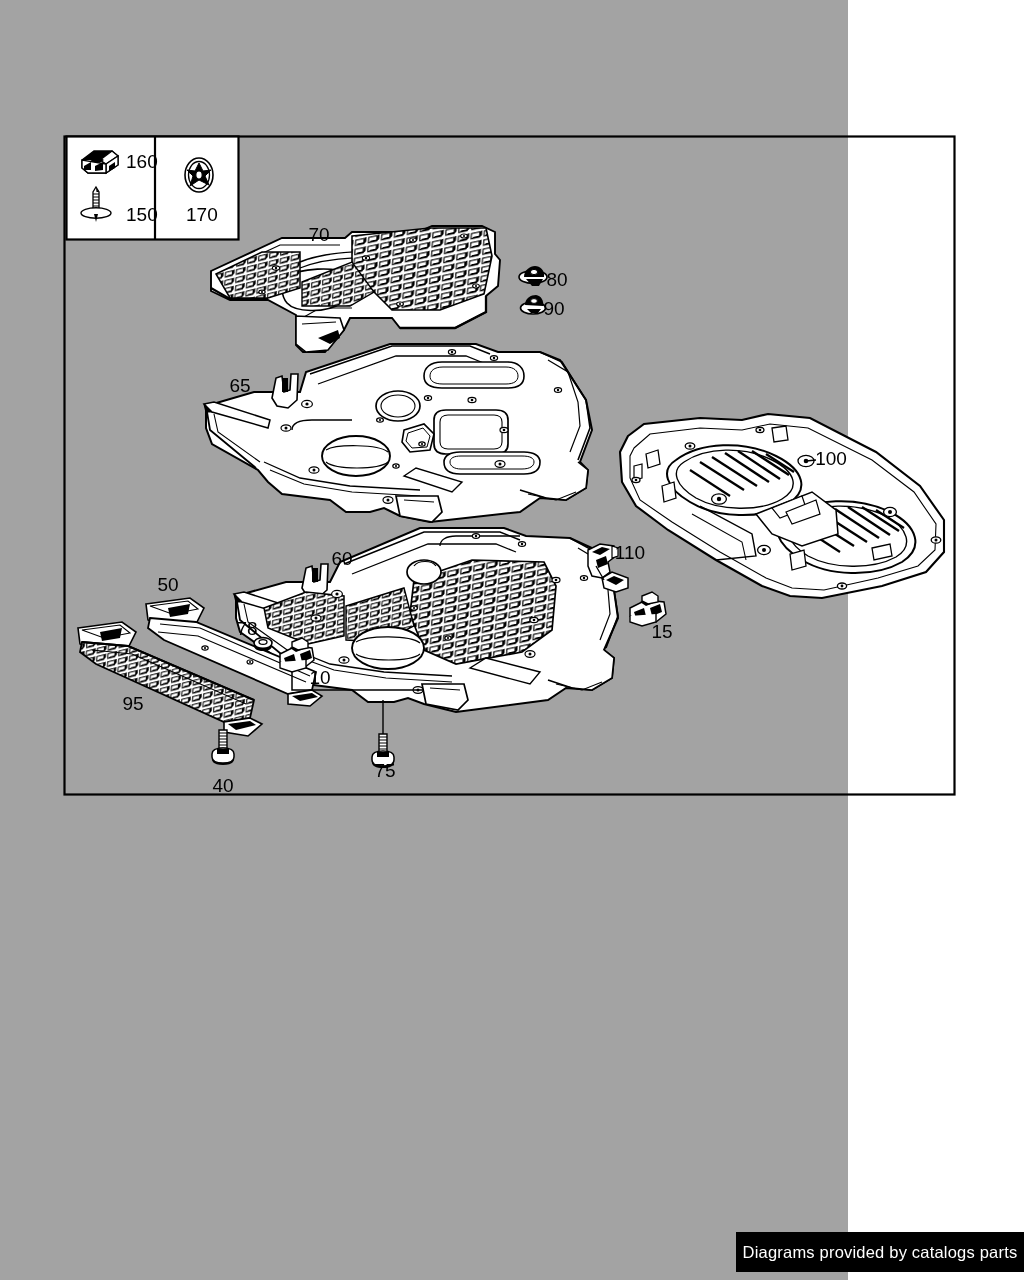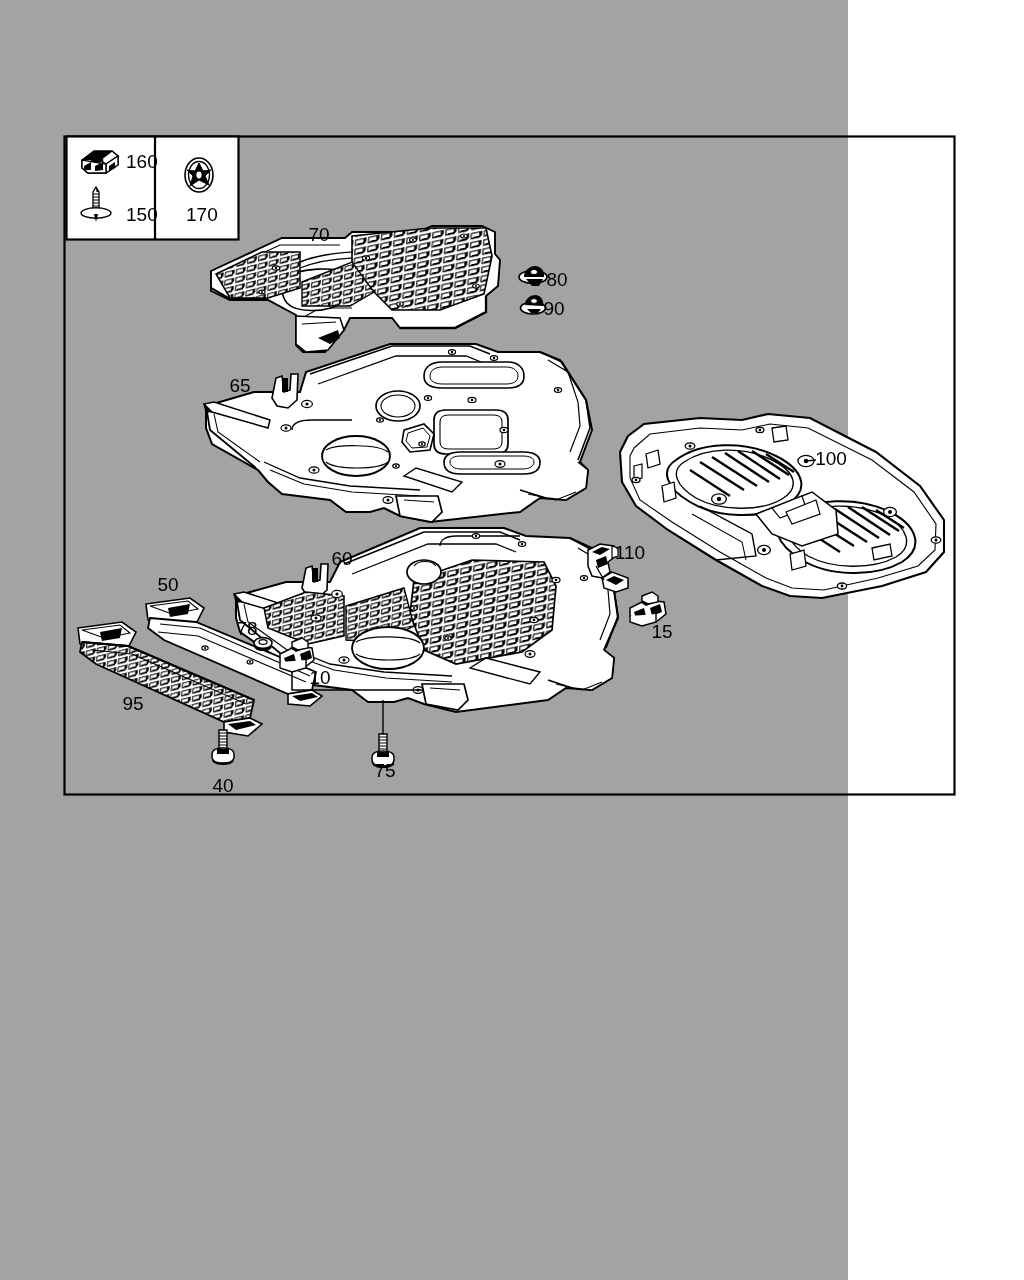--- a/index.html
+++ b/index.html
@@ -536,14 +536,17 @@
       <path d="M212 754 C212 750 216 748 223 748 C230 748 234 750 234 754
                L234 757 C234 761 230 763 223 763 C216 763 212 761 212 757 Z" fill="#ffffff" stroke="#000" stroke-width="1.5"></path>
       <path d="M212 757 C212 761 216 763 223 763 C230 763 234 761 234 757
                L234 759 C234 763 230 765 223 765 C216 765 212 763 212 759 Z" fill="#000000"></path>
       <path d="M217 749 L229 749 L229 754 L217 754 Z" fill="#000000"></path>
     </g>
     <text class="callout-label" x="223" y="787">40</text>
 
   </svg>
 
+  <div id="watermark">
+    <span>Diagrams provided by catalogs parts</span>
+  </div>
 
 </div>
 
 </body></html>

